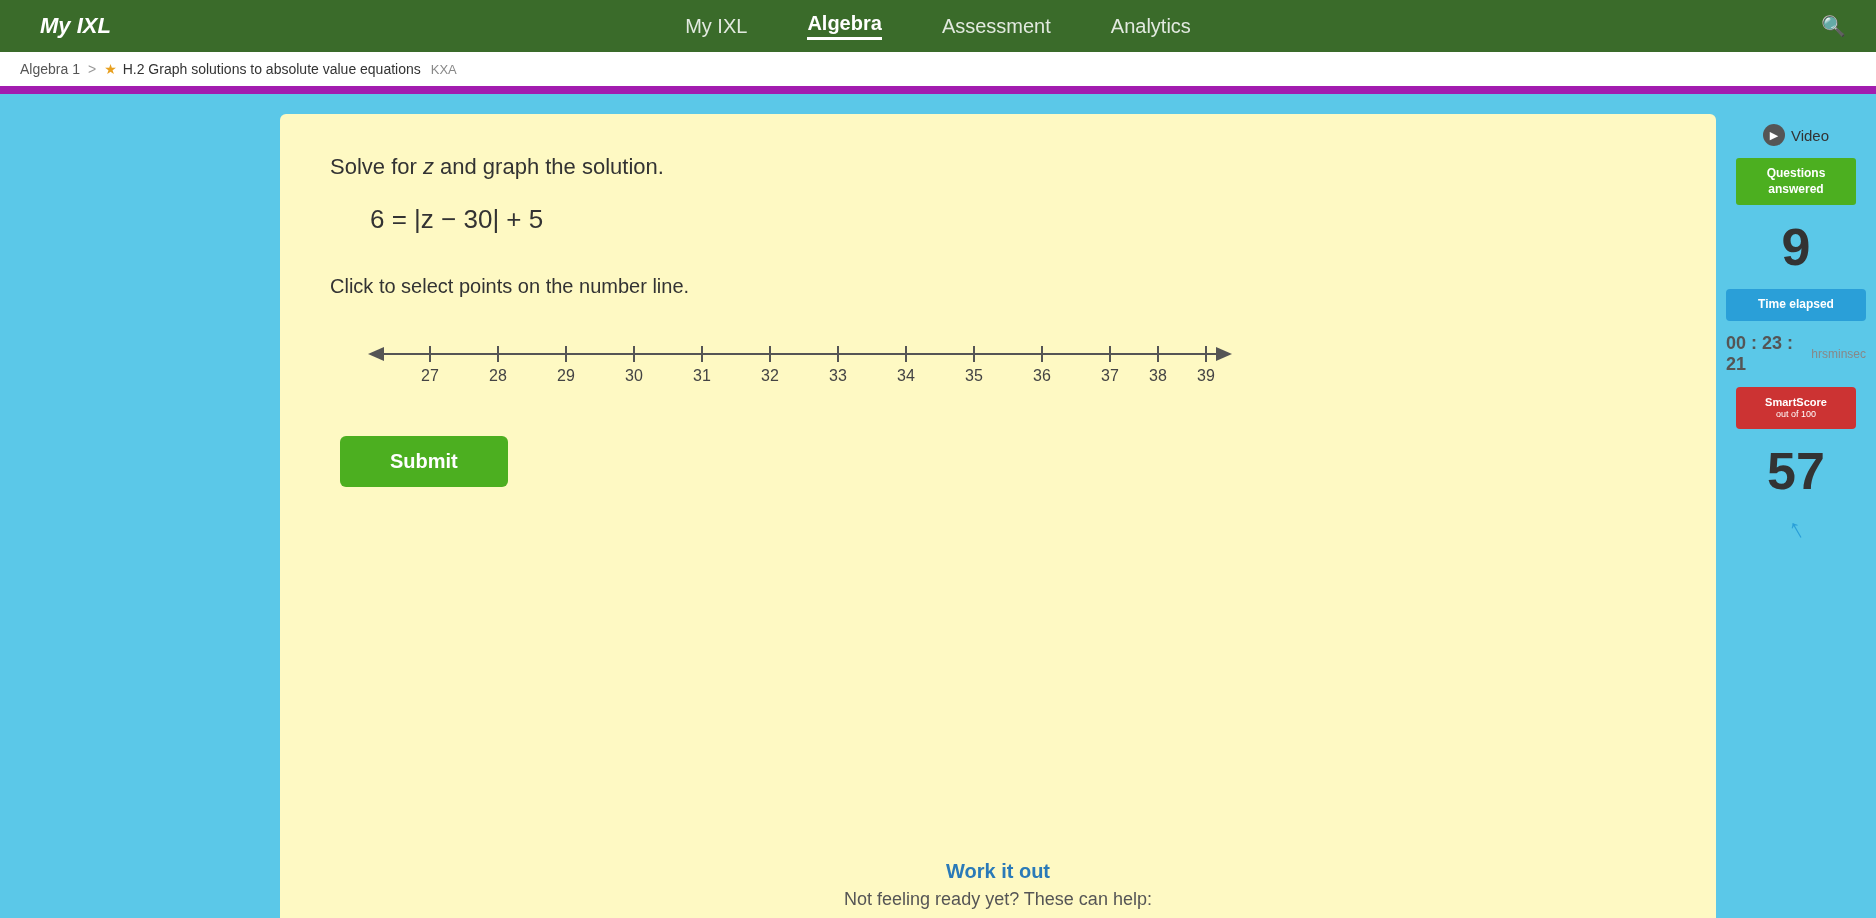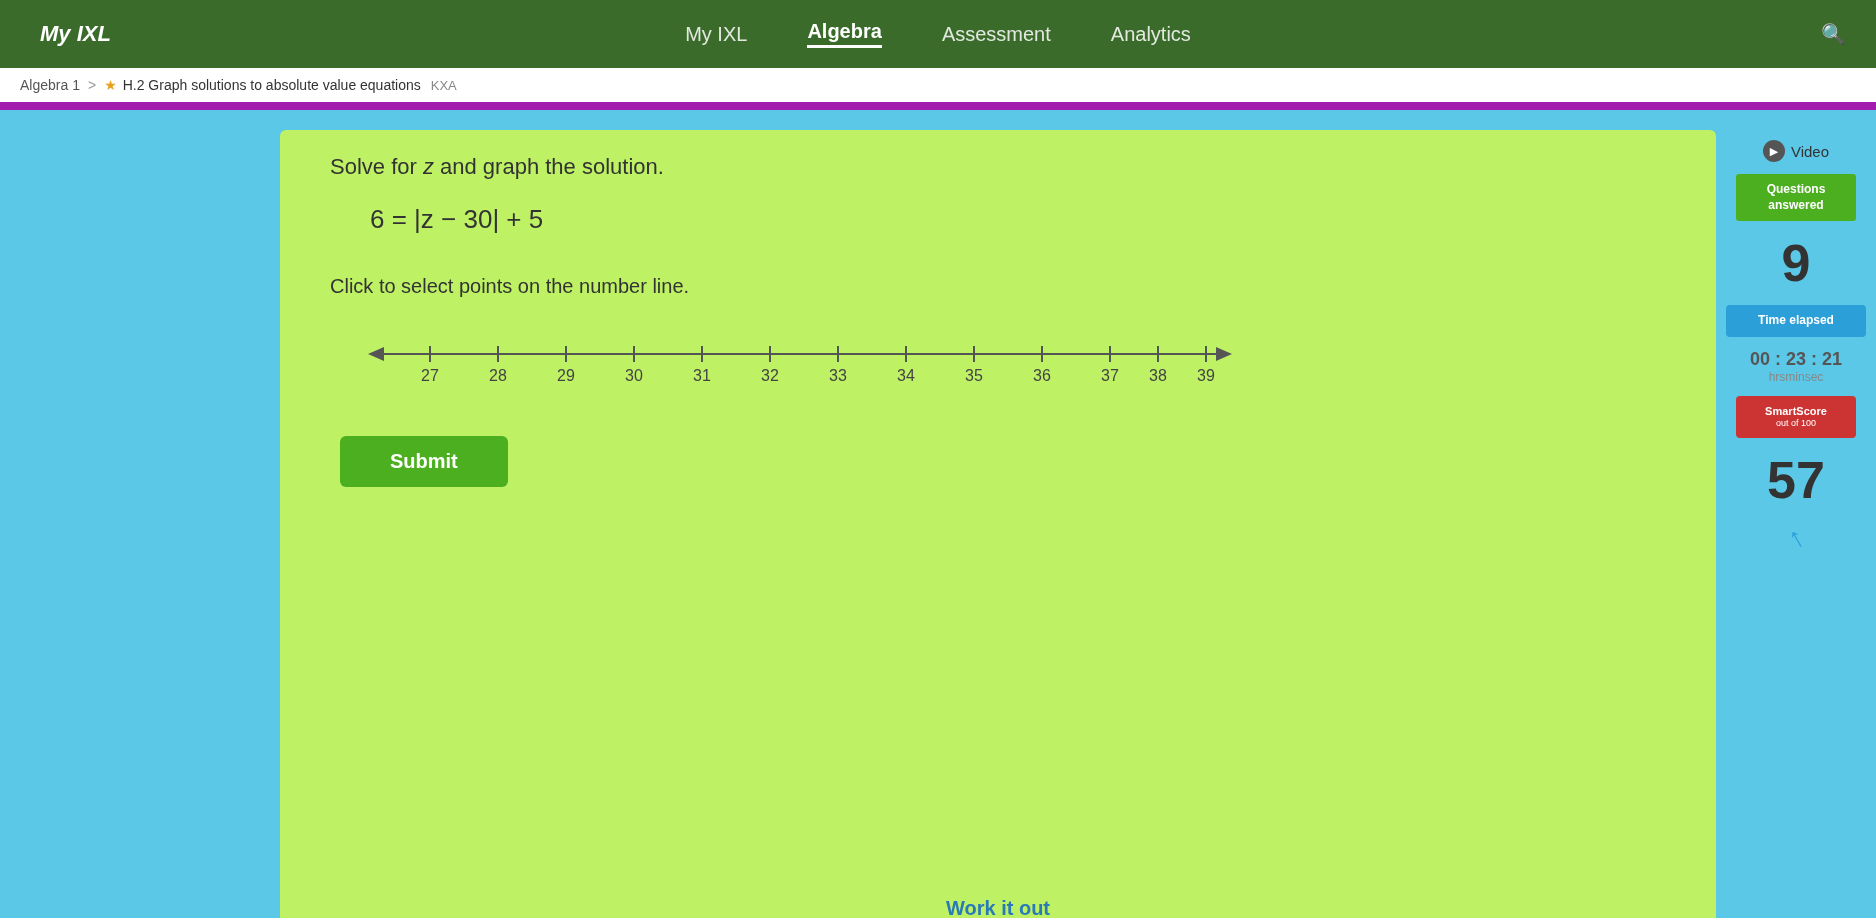--- a/index.html
+++ b/index.html
@@ -7,21 +7,21 @@
       width: 1876px;
       height: 918px;
       font-family: Arial, sans-serif;
       overflow: hidden;
       background: #4ab8d8;
     }
 
     
     .top-nav {
       background: #3a6b2a;
-      height: 68px;
+      height: 52px;
       display: flex;
       align-items: center;
       justify-content: center;
       gap: 60px;
       padding: 0 40px;
       position: relative;
     }
     .nav-logo {
       position: absolute;
       left: 40px;
@@ -91,24 +91,24 @@
     }
 
     
     .left-spacer {
       width: 280px;
       flex-shrink: 0;
     }
 
     
     .problem-panel {
-      background: #bef264;
+      background: #fef9c3;
       border-radius: 6px 6px 0 0;
       flex: 1;
-      padding: 24px 50px;
+      padding: 40px 50px;
       position: relative;
       min-height: 600px;
     }
 
     .problem-instruction {
       font-size: 22px;
       color: #333;
       margin-bottom: 24px;
     }
     .problem-instruction em {
@@ -230,21 +230,20 @@
       font-weight: bold;
       text-align: center;
       padding: 8px 10px;
       border-radius: 4px;
       width: 140px;
       line-height: 1.3;
     }
 
     .time-display {
       display: flex;
-      flex-direction: column;
       align-items: center;
       font-size: 11px;
       color: #555;
     }
     .time-numbers {
       font-size: 18px;
       color: #555;
       font-weight: bold;
     }
     .time-labels {
@@ -363,20 +362,21 @@
         <line x1="856" y1="20" x2="856" y2="36" stroke="#555" stroke-width="2"></line>
         <text x="856" y="55" text-anchor="middle" font-size="16" fill="#444">39</text>
       </svg>
     </div>
 
     <button class="submit-btn">Submit</button>
 
     
     <div class="bottom-help">
       <div class="work-it-out">Work it out</div>
+      <div class="not-ready">Not feeling ready yet? These can help:</div>
     </div>
   </div>
 
   <div class="right-sidebar">
 
     <button class="video-btn">
       <div class="video-icon">▶</div>
       <span>Video</span>
     </button>
 

